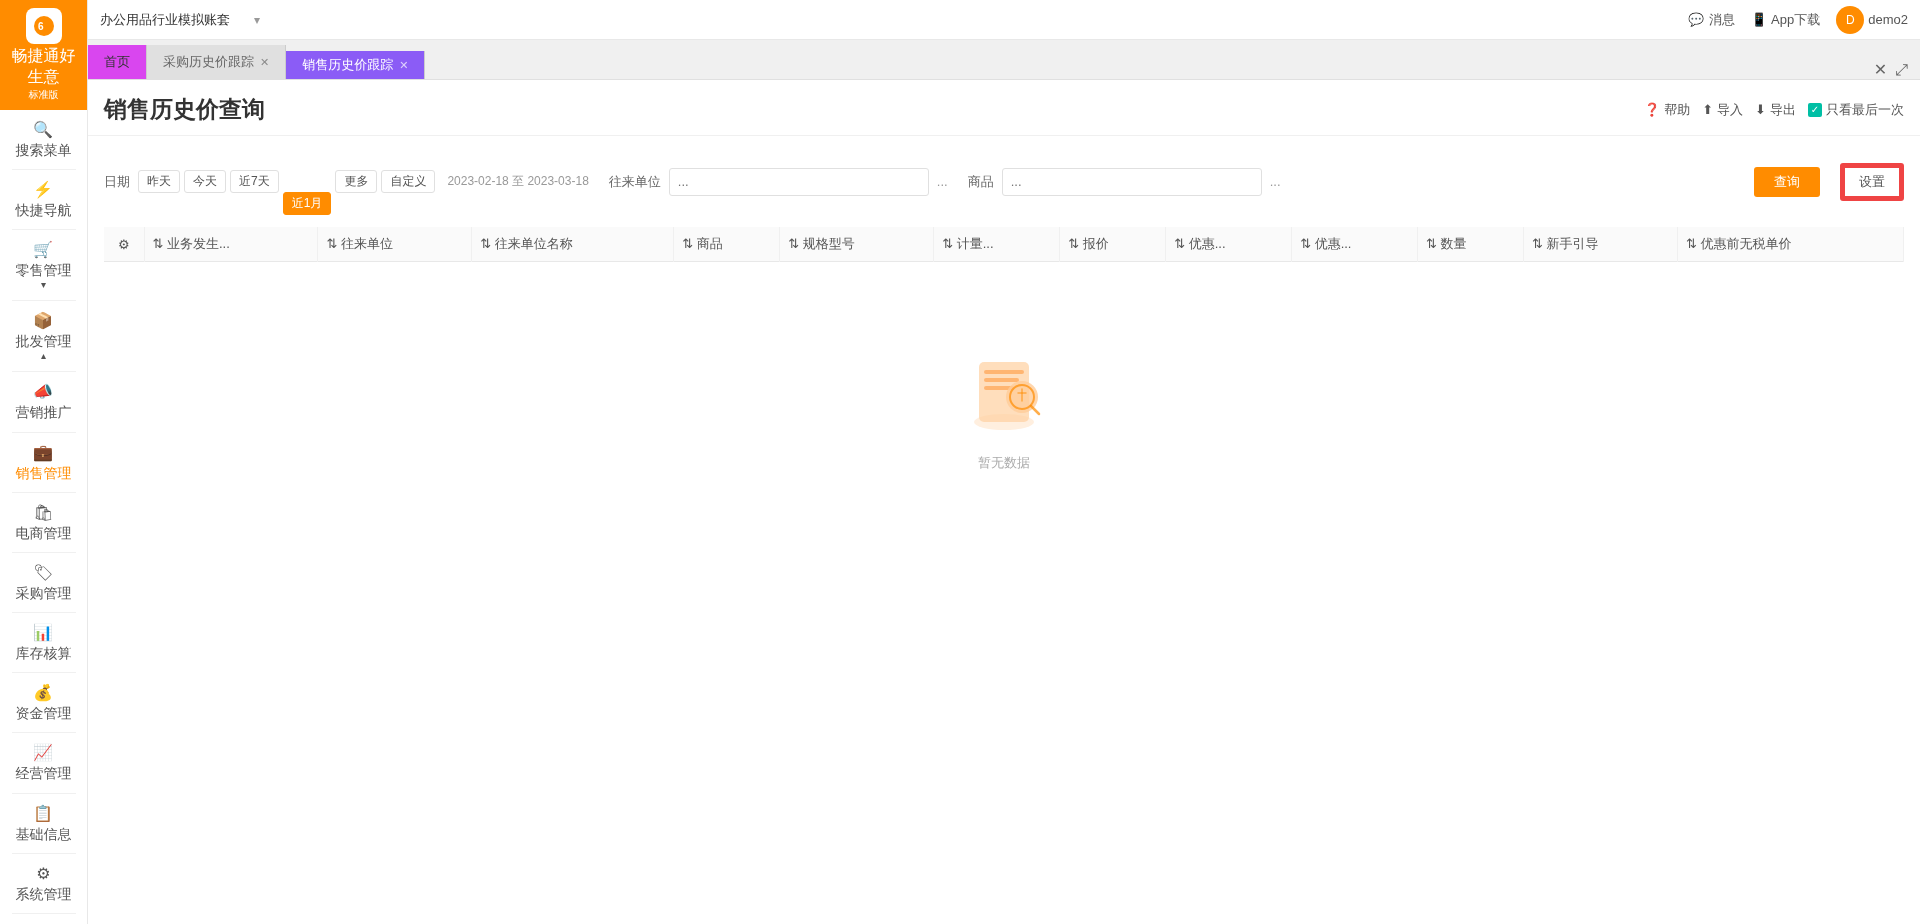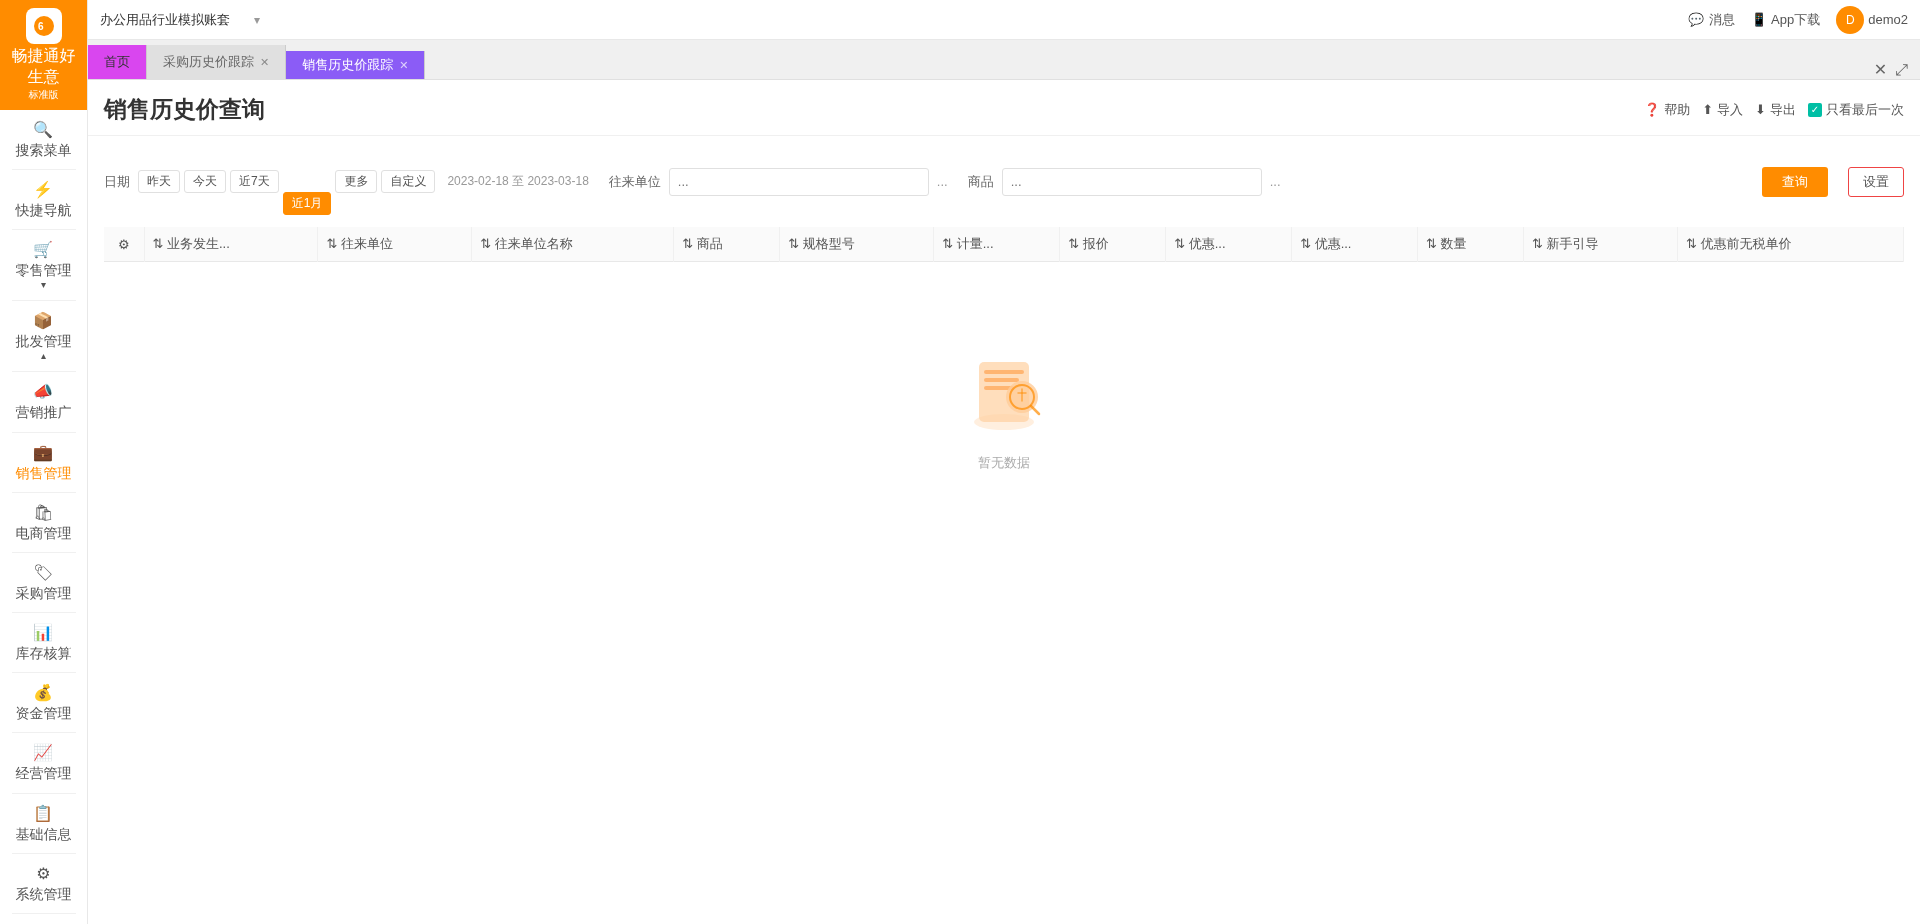--- a/index.html
+++ b/index.html
@@ -274,21 +274,21 @@
       color: #fff;
       border: none;
       border-radius: 3px;
       padding: 6px 20px;
       font-size: 13px;
       cursor: pointer;
     }
     .settings-btn {
       background: #fff;
       color: #555;
-      border: 1px solid #ef4444;
+      border: 5px solid #ef4444;
       border-radius: 3px;
       padding: 5px 14px;
       font-size: 13px;
       cursor: pointer;
     }
 
     
     .table-container {
       padding: 0 16px;
       overflow-x: auto;

